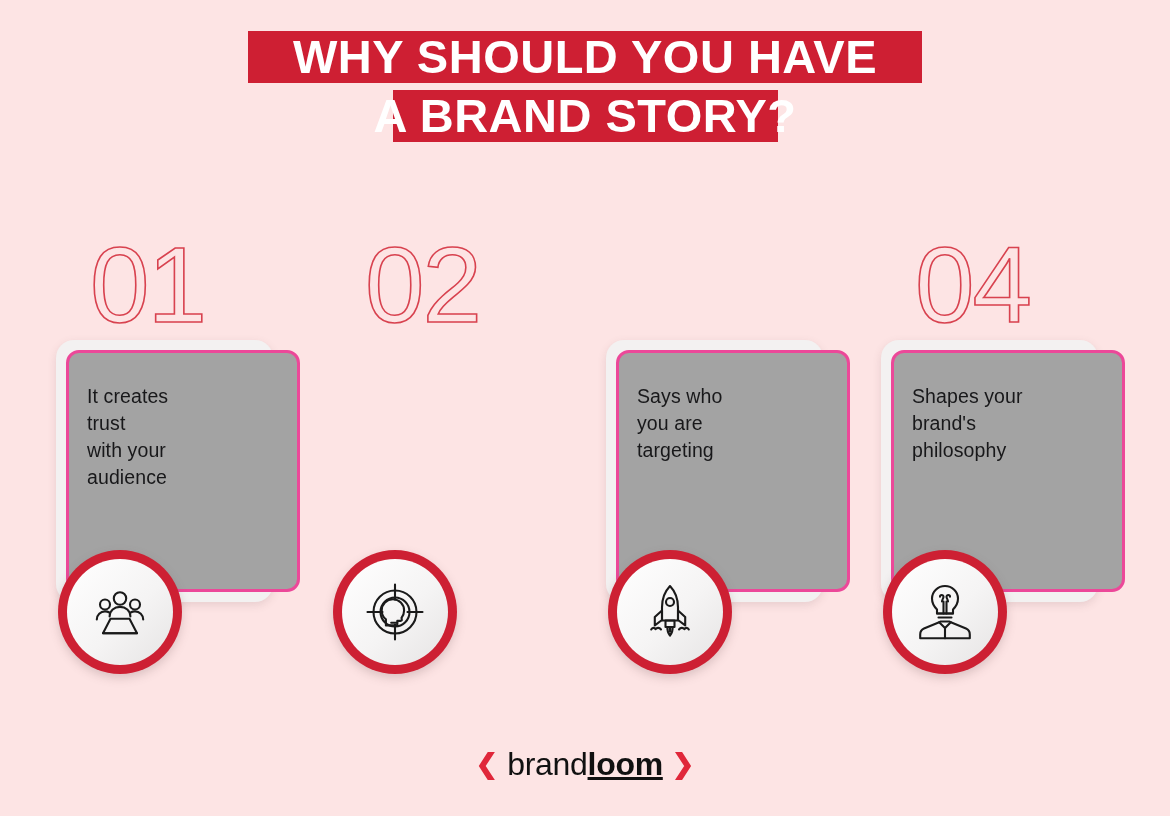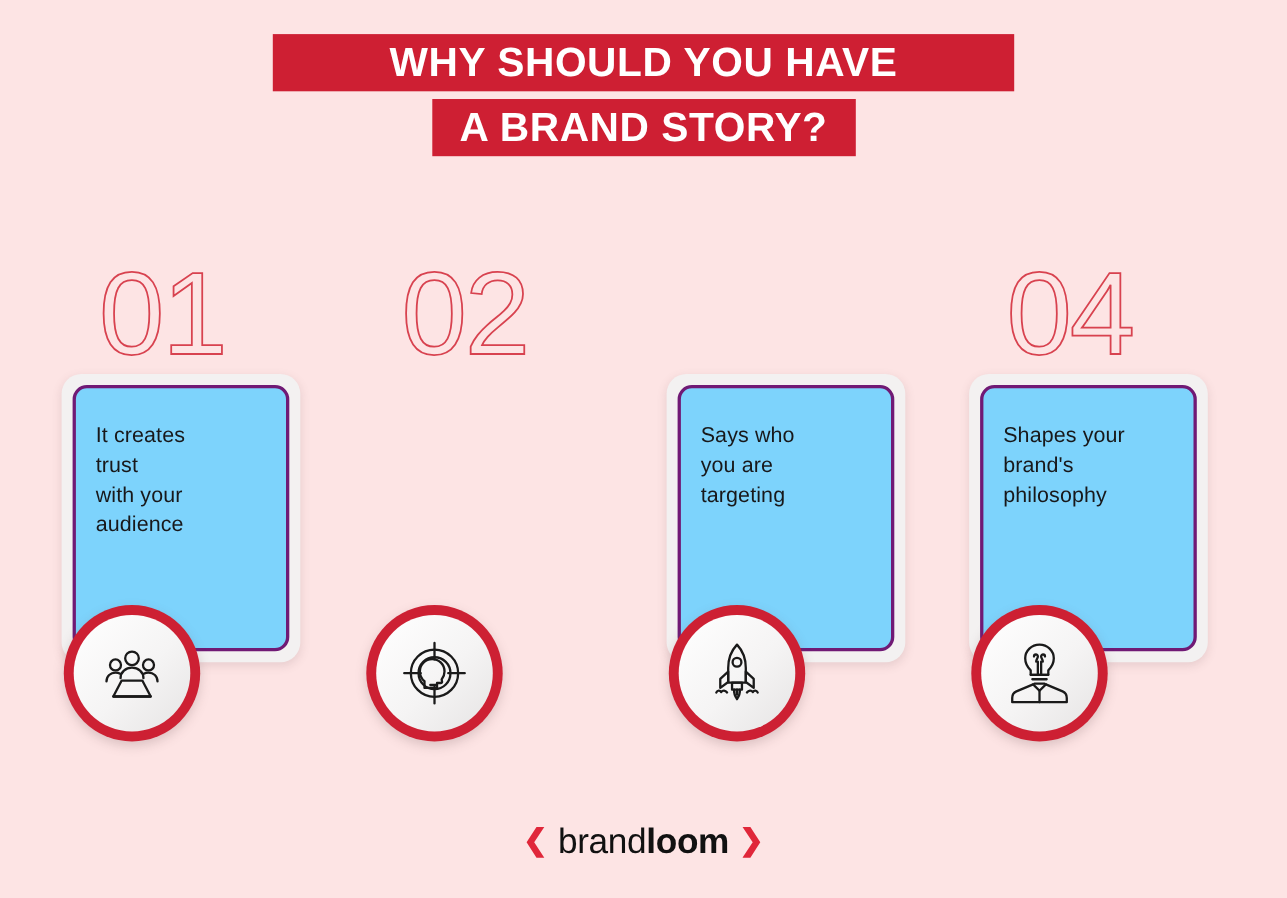--- a/index.html
+++ b/index.html
@@ -26,21 +26,21 @@
     padding-top: 31px;
     display: flex;
     flex-direction: column;
     align-items: center;
   }
 
   .title-banner {
     background: #ce1f33;
     color: #ffffff;
     font-weight: 700;
-    font-size: 37px;
+    font-size: 47px;
     line-height: 52px;
     letter-spacing: 0.5px;
     height: 52px;
     display: flex;
     align-items: center;
     justify-content: center;
     white-space: nowrap;
     font-family: "Liberation Sans", sans-serif;
   }
   .title-banner.line1 { width: 674px; }
@@ -90,24 +90,24 @@
     background: #f3f1f1;
     border-radius: 18px;
     box-shadow: 0 3px 9px rgba(120,90,95,0.16);
   }
 
   
   .card-panel {
     position: absolute;
     top: 10px;
     left: 10px;
-    width: 197px;
+    width: 234px;
     height: 242px;
-    background: #7dd3fc;
-    border: 3px solid #701a75;
+    background: #a3a3a3;
+    border: 3px solid #ec4899;
     border-radius: 13px;
     padding: 30px 18px 0 18px;
   }
 
   .card-text {
     font-size: 19.5px;
     line-height: 27px;
     color: #18181a;
     font-weight: 400;
     white-space: pre-line;
@@ -160,21 +160,21 @@
     font-family: "Liberation Sans", sans-serif;
   }
   .logo-word {
     font-size: 32px;
     line-height: 1;
     color: #111111;
     font-family: "Liberation Sans", sans-serif;
     letter-spacing: -0.3px;
   }
   .logo-word .thin { font-weight: 400; }
-  .logo-word .bold { font-weight: 700; }
+  .logo-word .bold { font-weight: 700; text-decoration: underline; }
 </style>
 </head>
 <body>
 
 <div class="title-block">
   <div class="title-banner line1">WHY SHOULD YOU HAVE</div>
   <div class="title-banner line2">A BRAND STORY?</div>
 </div>
 
 <div class="cards-row">

